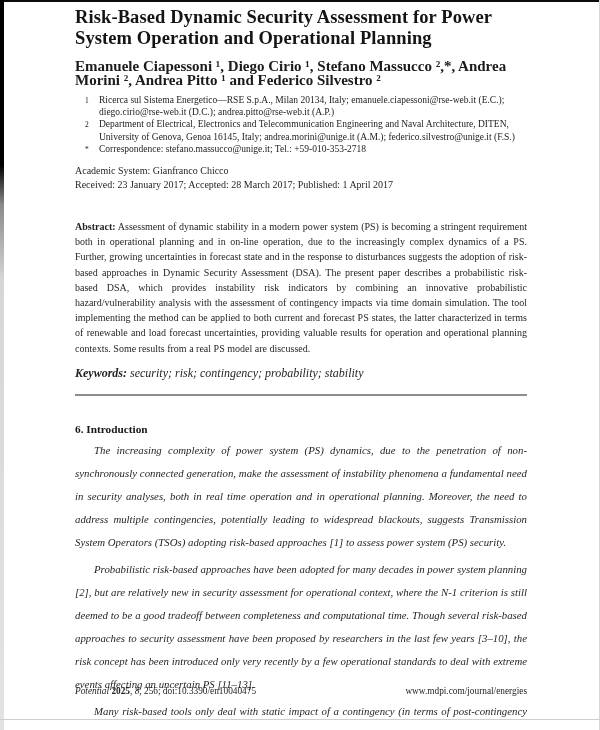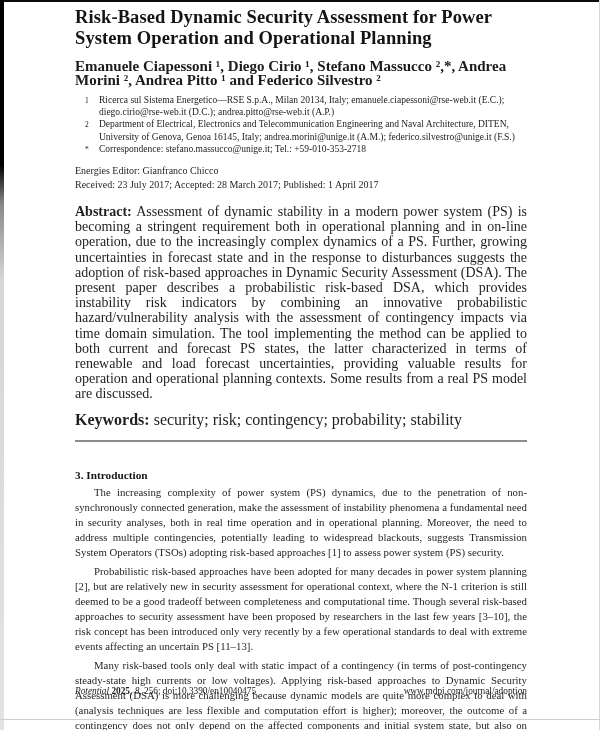--- a/index.html
+++ b/index.html
@@ -34,37 +34,37 @@
 
   .affils { margin-top: 7px; }
   .affil-row { display: flex; padding-left: 10px; font-size: 9.5px; line-height: 12.2px; color: #222; }
   .affil-marker { width: 14px; flex-shrink: 0; font-size: 7.5px; padding-top: 1px; }
   .affil-text { flex: 1; }
 
   .meta { margin-top: 8px; font-size: 10px; line-height: 13.5px; color: #1f1f1f; }
   .meta p { margin: 0; }
 
   p.abstract {
-    margin: 13px 0 0 0;
-    font-size: 14px; line-height: 15.2px;
+    margin: 28px 0 0 0;
+    font-size: 10px; line-height: 15.2px;
     text-align: justify;
   }
-  p.keywords { margin: 10px 0 0 0; font-size: 16px; line-height: 15.2px; }
+  p.keywords { margin: 10px 0 0 0; font-size: 12px; line-height: 15.2px; font-style: italic; }
 
   .b { font-weight: bold; }
   .i { font-style: italic; }
 
   .rule { margin-top: 13px; border-top: 2px solid #8c8c8c; width: 100%; }
 
   h2.section-heading { margin: 27px 0 0 0; font-size: 11.3px; font-weight: bold; color: #161616; }
 
   p.body-p {
     margin: 4px 0 0 0;
-    font-size: 10.8px; line-height: 15px;
-    text-align: justify; text-indent: 19px;
+    font-size: 10.8px; line-height: 23px;
+    text-align: justify; text-indent: 19px; font-style: italic;
   }
   p.body-p + p.body-p { margin-top: 4px; }
 
   .footer {
     position: absolute; top: 686px; left: 75px; width: 452px;
     display: flex; justify-content: space-between;
     font-size: 9.3px; color: #222;
   }
 </style>
 </head>
@@ -90,34 +90,34 @@
         <span class="affil-marker">2</span>
         <span class="affil-text">Department of Electrical, Electronics and Telecommunication Engineering and Naval Architecture, DITEN, University of Genova, Genoa 16145, Italy; andrea.morini@unige.it (A.M.); federico.silvestro@unige.it (F.S.)</span>
       </div>
       <div class="affil-row">
         <span class="affil-marker">*</span>
         <span class="affil-text">Correspondence: stefano.massucco@unige.it; Tel.: +59-010-353-2718</span>
       </div>
     </div>
 
     <div class="meta">
-      <p>Energies Editor: Gianfranco Chicco</p>
-      <p>Received: 23 July 2017; Accepted: 28 March 2017; Published: 1 April 2017</p>
+      <p>Academic System: Gianfranco Chicco</p>
+      <p>Received: 23 January 2017; Accepted: 28 March 2017; Published: 1 April 2017</p>
     </div>
 
     <p class="abstract"><span class="b">Abstract:</span><span> Assessment of dynamic stability in a modern power system (PS) is becoming a stringent requirement both in operational planning and in on-line operation, due to the increasingly complex dynamics of a PS. Further, growing uncertainties in forecast state and in the response to disturbances suggests the adoption of risk-based approaches in Dynamic Security Assessment (DSA). The present paper describes a probabilistic risk-based DSA, which provides instability risk indicators by combining an innovative probabilistic hazard/vulnerability analysis with the assessment of contingency impacts via time domain simulation. The tool implementing the method can be applied to both current and forecast PS states, the latter characterized in terms of renewable and load forecast uncertainties, providing valuable results for operation and operational planning contexts. Some results from a real PS model are discussed.</span></p>
 
     <p class="keywords"><span class="b">Keywords:</span><span> security; risk; contingency; probability; stability</span></p>
 
     <div class="rule"></div>
 
-    <h2 class="section-heading">3. Introduction</h2>
+    <h2 class="section-heading">6. Introduction</h2>
 
     <p class="body-p">The increasing complexity of power system (PS) dynamics, due to the penetration of non-synchronously connected generation, make the assessment of instability phenomena a fundamental need in security analyses, both in real time operation and in operational planning. Moreover, the need to address multiple contingencies, potentially leading to widespread blackouts, suggests Transmission System Operators (TSOs) adopting risk-based approaches [1] to assess power system (PS) security.</p>
     <p class="body-p">Probabilistic risk-based approaches have been adopted for many decades in power system planning [2], but are relatively new in security assessment for operational context, where the N-1 criterion is still deemed to be a good tradeoff between completeness and computational time. Though several risk-based approaches to security assessment have been proposed by researchers in the last few years [3–10], the risk concept has been introduced only very recently by a few operational standards to deal with extreme events affecting an uncertain PS [11–13].</p>
     <p class="body-p">Many risk-based tools only deal with static impact of a contingency (in terms of post-contingency steady-state high currents or low voltages). Applying risk-based approaches to Dynamic Security Assessment (DSA) is more challenging because dynamic models are quite more complex to deal with (analysis techniques are less flexible and computation effort is higher); moreover, the outcome of a contingency does not only depend on the affected components and initial system state, but also on control and protection system parameters, as well as fault type, location, and clearing sequence. In [3], a transient stability margin from Potential Energy Boundary</p>
   </div>
 
   <div class="footer">
     <div><span class="i">Potential </span><span class="b">2025</span><span>, </span><span class="i">8</span><span>, 256; doi:10.3390/en10040475</span></div>
-    <div>www.mdpi.com/journal/adoption</div>
+    <div>www.mdpi.com/journal/energies</div>
   </div>
 </div>
 
 </body></html>

